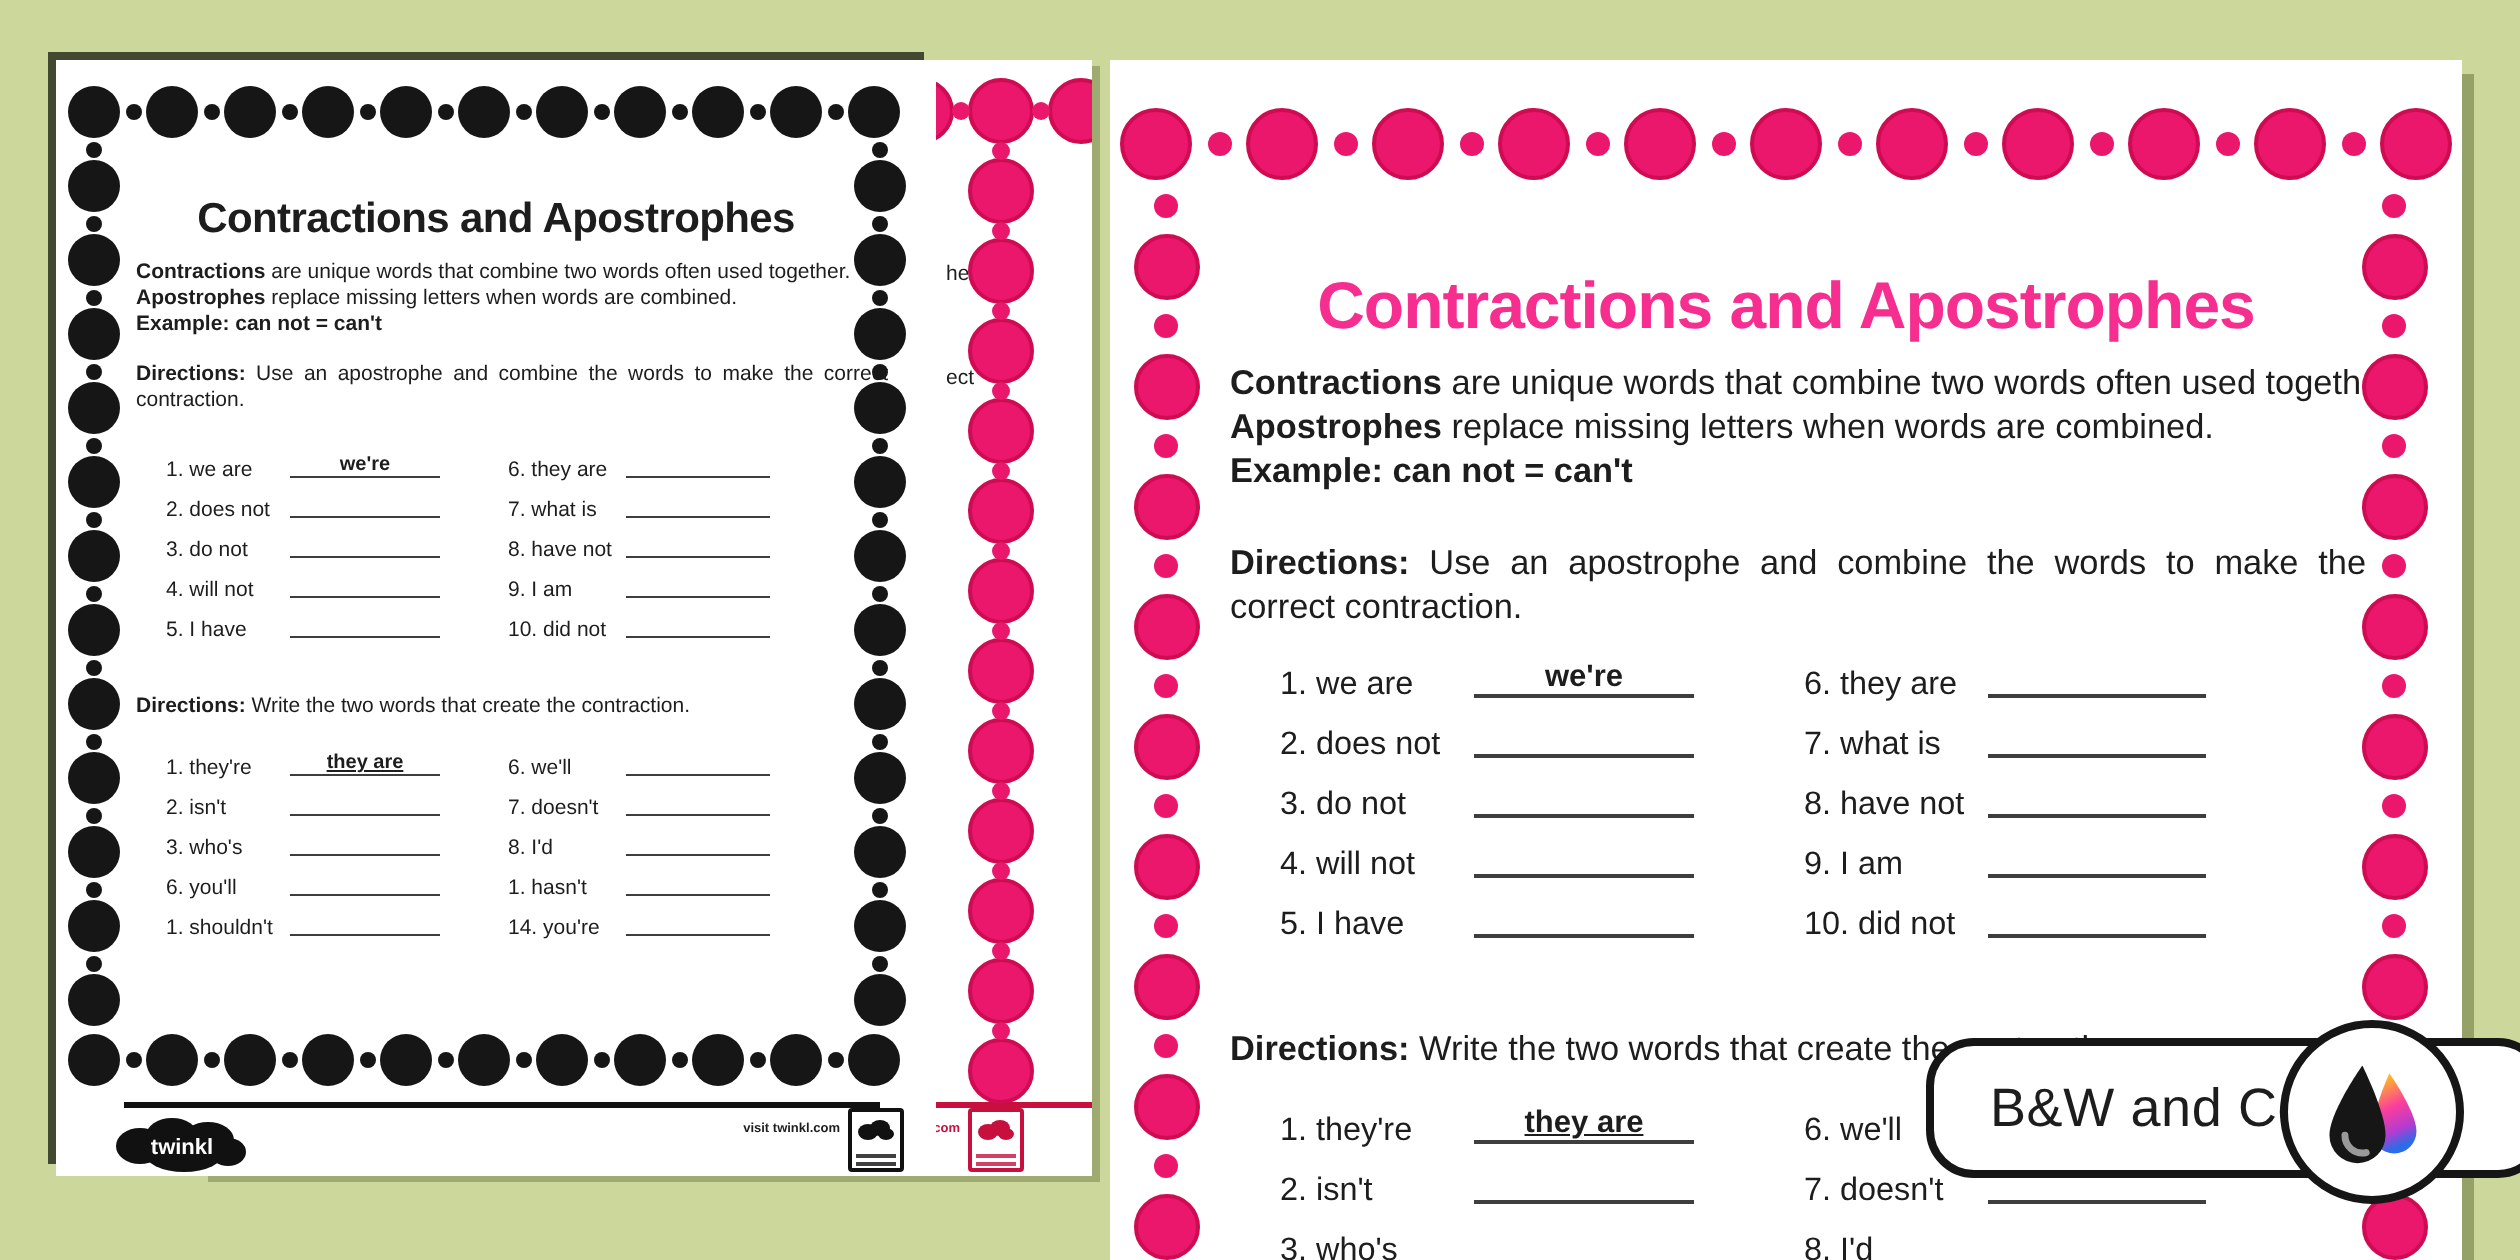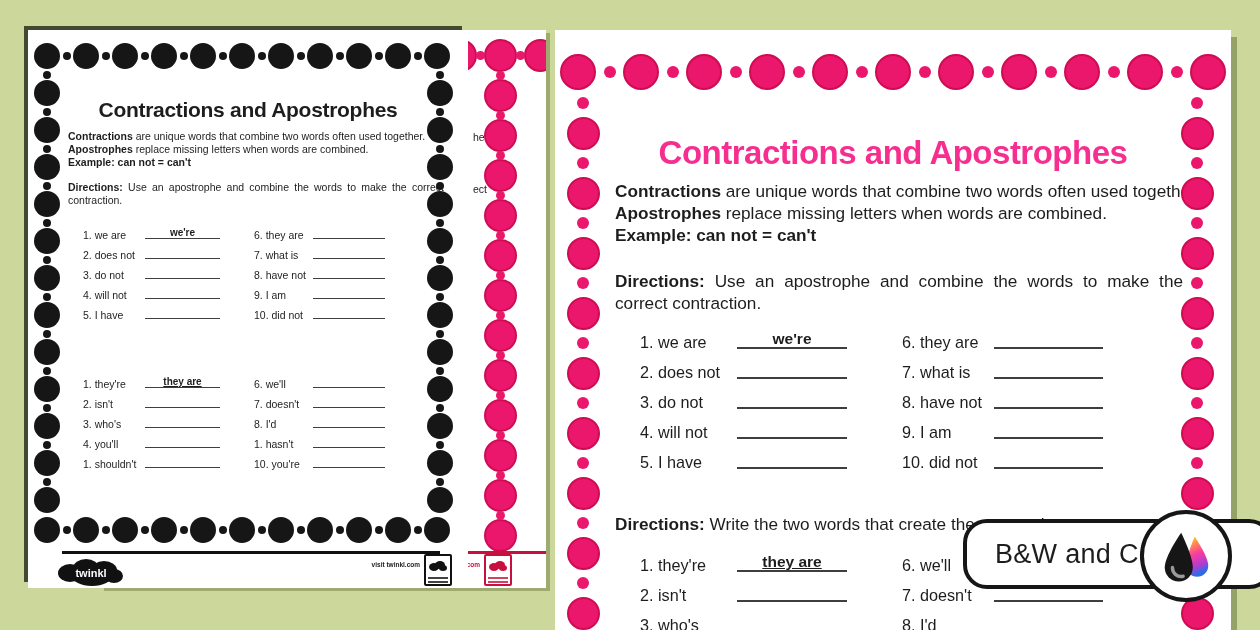--- a/index.html
+++ b/index.html
@@ -145,36 +145,37 @@
       <div class="bw-row">
           <span class="bw-lbl r">9. I am</span>
           <span class="bw-line r"></span>
         </div>
       <div class="bw-row">
           <span class="bw-lbl r">10. did not</span>
           <span class="bw-line r"></span>
         </div>
     </div>
 
+    <div class="bw-dir2"><b>Directions:</b><span> Write the two words that create the contraction.</span></div>
 
     <div class="bw-col" style="left:55px;top:340px">
       <div class="bw-row">
           <span class="bw-lbl">1. they're</span>
           <span class="bw-line"><span style="text-decoration:underline">they are</span></span>
         </div>
       <div class="bw-row">
           <span class="bw-lbl">2. isn't</span>
           <span class="bw-line"></span>
         </div>
       <div class="bw-row">
           <span class="bw-lbl">3. who's</span>
           <span class="bw-line"></span>
         </div>
       <div class="bw-row">
-          <span class="bw-lbl">4. you'll</span>
+          <span class="bw-lbl">6. you'll</span>
           <span class="bw-line"></span>
         </div>
       <div class="bw-row">
           <span class="bw-lbl">1. shouldn't</span>
           <span class="bw-line"></span>
         </div>
     </div>
     <div class="bw-col" style="left:226px;top:340px">
       <div class="bw-row">
           <span class="bw-lbl r">6. we'll</span>
@@ -186,21 +187,21 @@
         </div>
       <div class="bw-row">
           <span class="bw-lbl r">8. I'd</span>
           <span class="bw-line r"></span>
         </div>
       <div class="bw-row">
           <span class="bw-lbl r">1. hasn't</span>
           <span class="bw-line r"></span>
         </div>
       <div class="bw-row">
-          <span class="bw-lbl r">10. you're</span>
+          <span class="bw-lbl r">14. you're</span>
           <span class="bw-line r"></span>
         </div>
     </div>
 
     <div class="bw-footline"></div>
     <svg width="74" height="32" viewBox="0 0 74 32" style="position:absolute;left:28px;top:527px">
       <ellipse cx="14" cy="16" rx="12" ry="9" fill="#111"></ellipse>
         <ellipse cx="30" cy="11" rx="13" ry="9" fill="#111"></ellipse>
         <ellipse cx="48" cy="13" rx="13" ry="9" fill="#111"></ellipse>
         <ellipse cx="58" cy="19" rx="9" ry="7" fill="#111"></ellipse>

